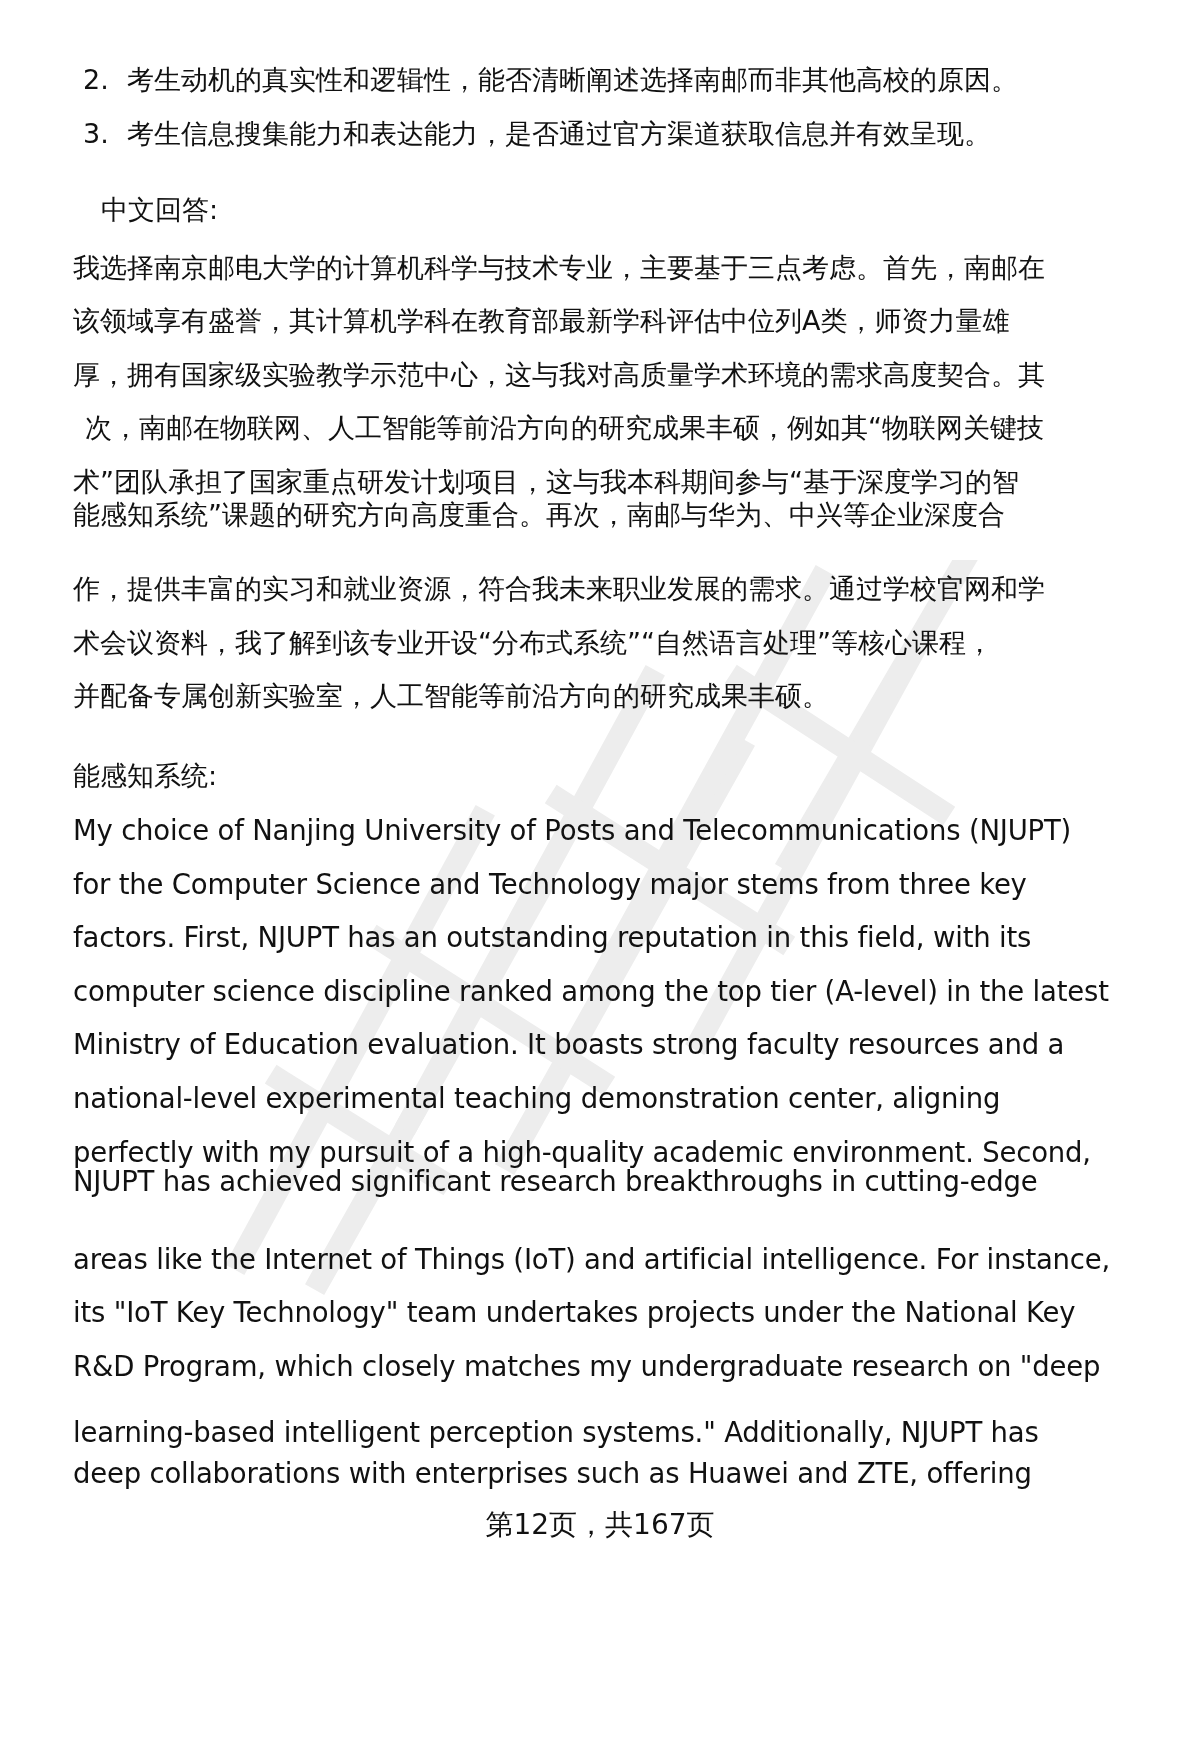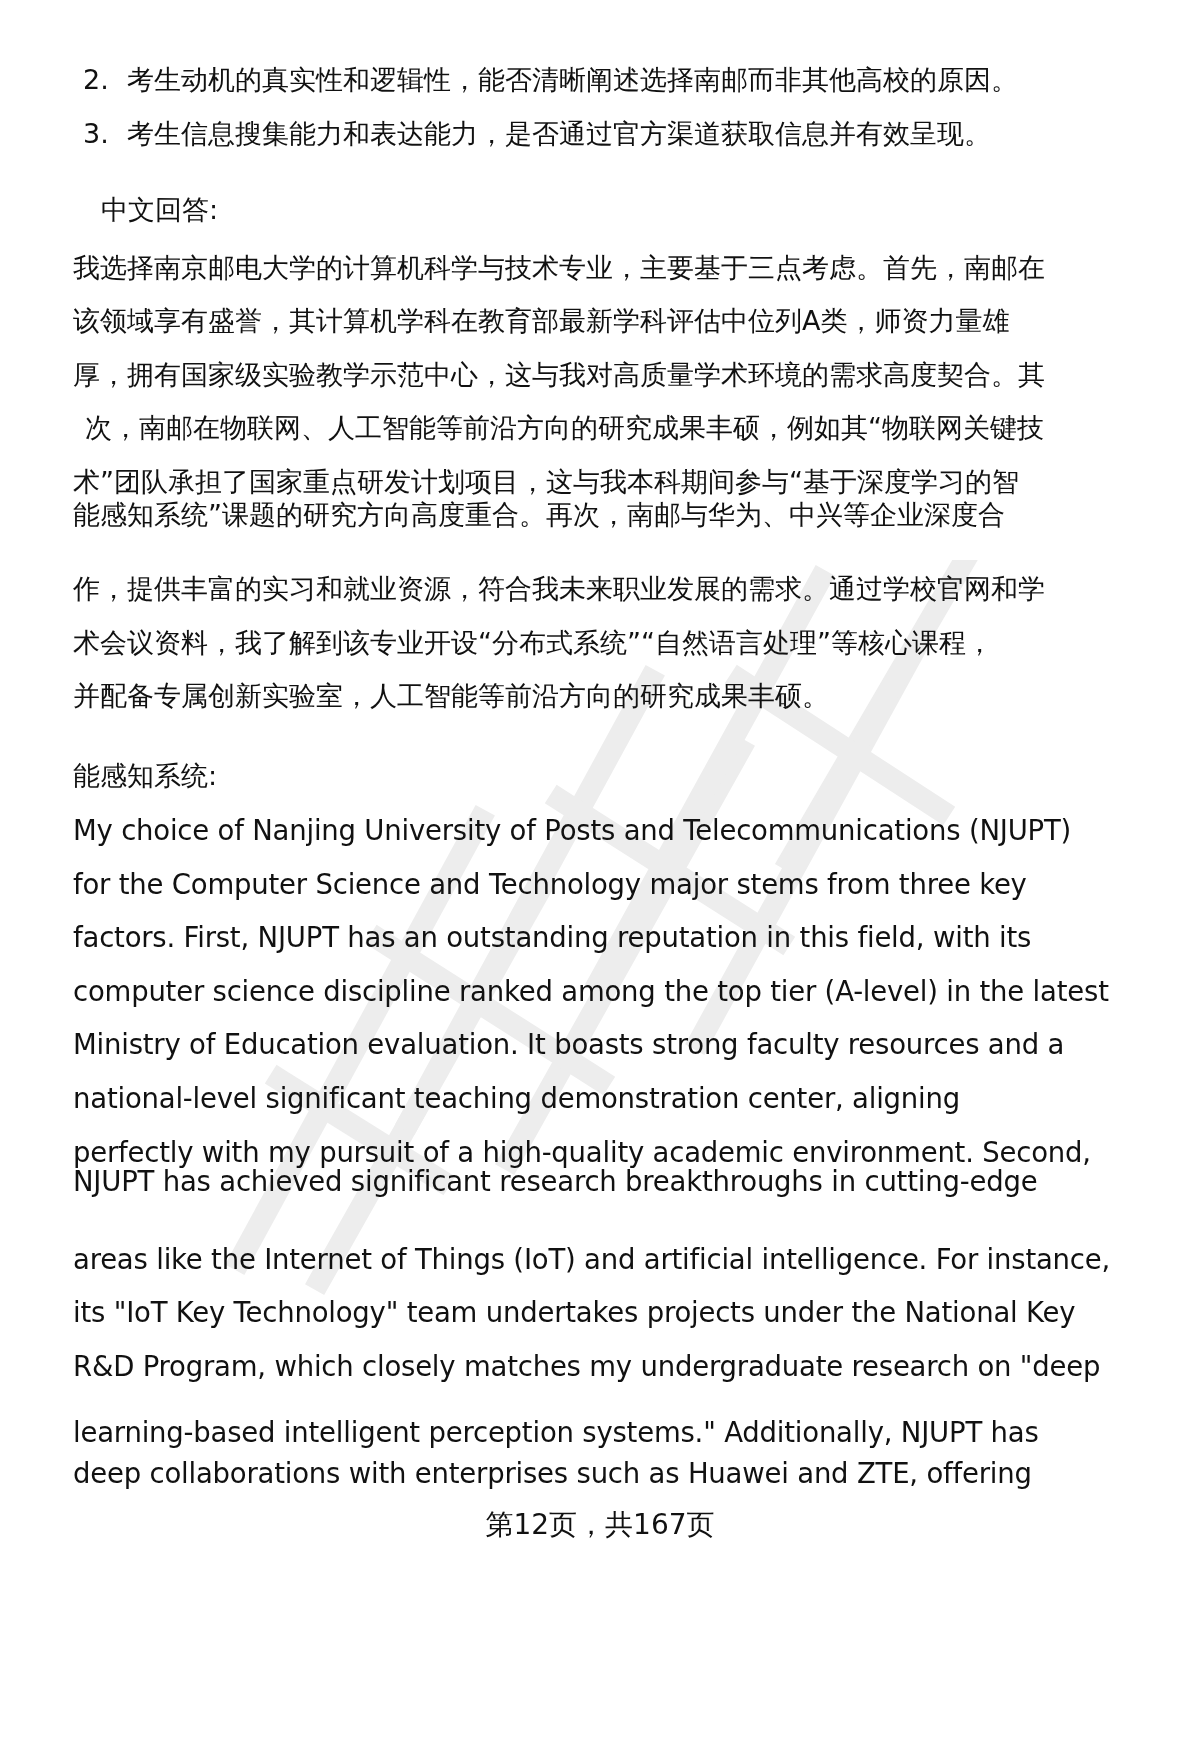--- a/index.html
+++ b/index.html
@@ -69,21 +69,21 @@
   </div>
 
   <div class="line label" style="top:758px;">能感知系统:</div>
 
   <div>
     <div class="line en" style="top:812px;">My choice of Nanjing University of Posts and Telecommunications (NJUPT)</div>
     <div class="line en" style="top:866px;">for the Computer Science and Technology major stems from three key</div>
     <div class="line en" style="top:919px;">factors. First, NJUPT has an outstanding reputation in this field, with its</div>
     <div class="line en" style="top:973px;">computer science discipline ranked among the top tier (A-level) in the latest</div>
     <div class="line en" style="top:1026px;">Ministry of Education evaluation. It boasts strong faculty resources and a</div>
-    <div class="line en" style="top:1080px;">national-level significant teaching demonstration center, aligning</div>
+    <div class="line en" style="top:1080px;">national-level experimental teaching demonstration center, aligning</div>
     <div class="line en" style="top:1134px;">perfectly with my pursuit of a high-quality academic environment. Second,</div>
     <div class="line en" style="top:1163px;">NJUPT has achieved significant research breakthroughs in cutting-edge</div>
     <div class="line en" style="top:1241px;">areas like the Internet of Things (IoT) and artificial intelligence. For instance,</div>
     <div class="line en" style="top:1294px;">its "IoT Key Technology" team undertakes projects under the National Key</div>
     <div class="line en" style="top:1348px;">R&amp;D Program, which closely matches my undergraduate research on "deep</div>
     <div class="line en" style="top:1402px;margin-top:12px;">learning-based intelligent perception systems." Additionally, NJUPT has</div>
     <div class="line en" style="top:1455px;">deep collaborations with enterprises such as Huawei and ZTE, offering</div>
   </div>
 
   <div class="footer">第12页，共167页</div>

